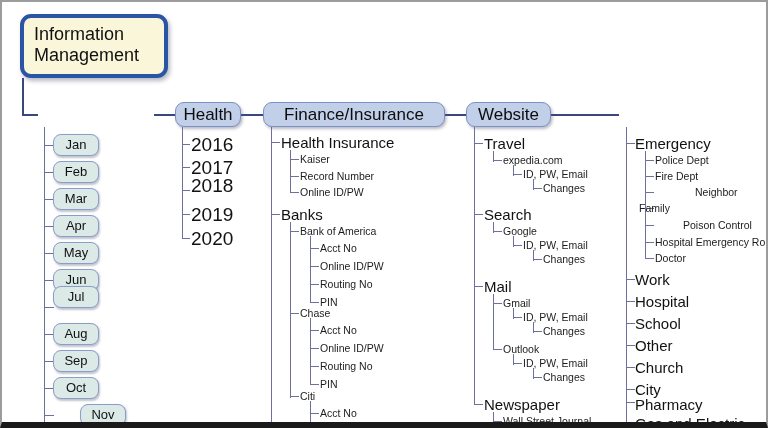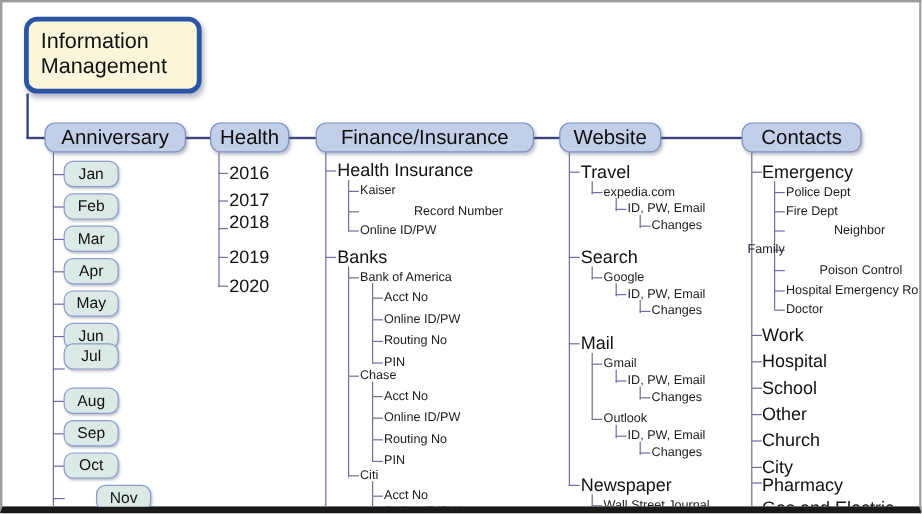--- a/index.html
+++ b/index.html
@@ -54,21 +54,21 @@
     padding-top:1px;
   }
 
   
   .col{position:absolute;}
   .node{position:absolute;white-space:nowrap;color:#111;}
   .lvl1{font-size:15px;line-height:15px;}
   .lvl2{font-size:10.5px;line-height:11px;color:#1c1c1c;text-align:center;}
   .lvl3{font-size:10.5px;line-height:11px;color:#1c1c1c;}
   .lvl4{font-size:10.5px;line-height:11px;color:#1c1c1c;}
-  .plain{font-size:15px;line-height:15px;}
+  .plain{font-size:19px;line-height:15px;}
 
   
   .tv{position:absolute;width:1.4px;background:#6d6f9c;}
   .th{position:absolute;height:1.4px;background:#6d6f9c;}
 
   
   .mpill{
     position:absolute;
     box-sizing:border-box;
     width:46px;height:22px;
@@ -92,25 +92,23 @@
     </div>
 
     <div class="spine-v" style="left:20px;top:76px;height:37px;"></div>
     <div class="spine-h" style="left:20px;top:112px;width:16px;"></div>
 
     <div class="spine-h" style="left:152px;top:112px;width:22px;"></div>
     <div class="spine-h" style="left:238px;top:112px;width:24px;"></div>
     <div class="spine-h" style="left:442px;top:112px;width:23px;"></div>
     <div class="spine-h" style="left:548px;top:112px;width:69px;"></div>
 
-    <div class="cat" style="left:35px;top:100px;width:118px;">Anniversary</div>
     <div class="cat" style="left:173px;top:100px;width:66px;">Health</div>
     <div class="cat" style="left:261px;top:100px;width:182px;">Finance/Insurance</div>
     <div class="cat" style="left:464px;top:100px;width:85px;">Website</div>
-    <div class="cat" style="left:616px;top:100px;width:100px;">Contacts</div>
 
     <div class="col">
       <div class="tv" style="left:42px;top:125px;height:300px;"></div>
 
       <div class="th" style="left:42px;top:143px;width:10px;"></div>
       <div class="mpill" style="left:51px;top:132px;">Jan</div>
 
       <div class="th" style="left:42px;top:170px;width:10px;"></div>
       <div class="mpill" style="left:51px;top:159px;">Feb</div>
 
@@ -165,21 +163,21 @@
     <div class="col">
 
       <div class="tv" style="left:269px;top:125px;height:303px;"></div>
 
       <div class="th" style="left:269px;top:140px;width:9px;"></div>
       <div class="node lvl1" style="left:279px;top:133px;">Health  Insurance</div>
       <div class="tv" style="left:288px;top:148px;width:1.4px;height:43px;"></div>
       <div class="th" style="left:288px;top:157px;width:9px;"></div>
       <div class="node lvl2" style="left:298px;top:152px;">Kaiser</div>
       <div class="th" style="left:288px;top:174px;width:9px;"></div>
-      <div class="node lvl2" style="left:298px;top:169px;margin-left:45px;">Record Number</div>
+      <div class="node lvl2" style="left:298px;top:169px;">Record Number</div>
       <div class="th" style="left:288px;top:190px;width:9px;"></div>
       <div class="node lvl2" style="left:298px;top:185px;">Online ID/PW</div>
 
       <div class="th" style="left:269px;top:212px;width:9px;"></div>
       <div class="node lvl1" style="left:279px;top:205px;">Banks</div>
 
       <div class="tv" style="left:288px;top:220px;height:176px;"></div>
 
       <div class="th" style="left:288px;top:229px;width:9px;"></div>
       <div class="node lvl2" style="left:298px;top:224px;">Bank of America</div>
@@ -278,21 +276,21 @@
       <div class="th" style="left:624px;top:141px;width:9px;"></div>
       <div class="node lvl1" style="left:633px;top:134px;">Emergency</div>
       <div class="tv" style="left:643px;top:149px;height:107px;"></div>
       <div class="th" style="left:643px;top:158px;width:9px;"></div>
       <div class="node lvl2" style="left:653px;top:153px;">Police Dept</div>
       <div class="th" style="left:643px;top:174px;width:9px;"></div>
       <div class="node lvl2" style="left:653px;top:169px;">Fire Dept</div>
       <div class="th" style="left:643px;top:190px;width:9px;"></div>
       <div class="node lvl2" style="left:653px;top:185px;padding-left:40px;">Neighbor</div>
       <div class="th" style="left:643px;top:206px;width:9px;"></div>
-      <div class="node lvl2" style="left:621px;top:201px;">Family</div>
+      <div class="node lvl2" style="left:637px;top:201px;">Family</div>
       <div class="th" style="left:643px;top:223px;width:9px;"></div>
       <div class="node lvl2" style="left:653px;top:218px;margin-left:28px;">Poison Control</div>
       <div class="th" style="left:643px;top:240px;width:9px;"></div>
       <div class="node lvl2" style="left:653px;top:235px;">Hospital Emergency Ro</div>
       <div class="th" style="left:643px;top:256px;width:9px;"></div>
       <div class="node lvl2" style="left:653px;top:251px;">Doctor</div>
 
       <div class="th" style="left:624px;top:277px;width:9px;"></div>
       <div class="node lvl1" style="left:633px;top:270px;">Work</div>
 

